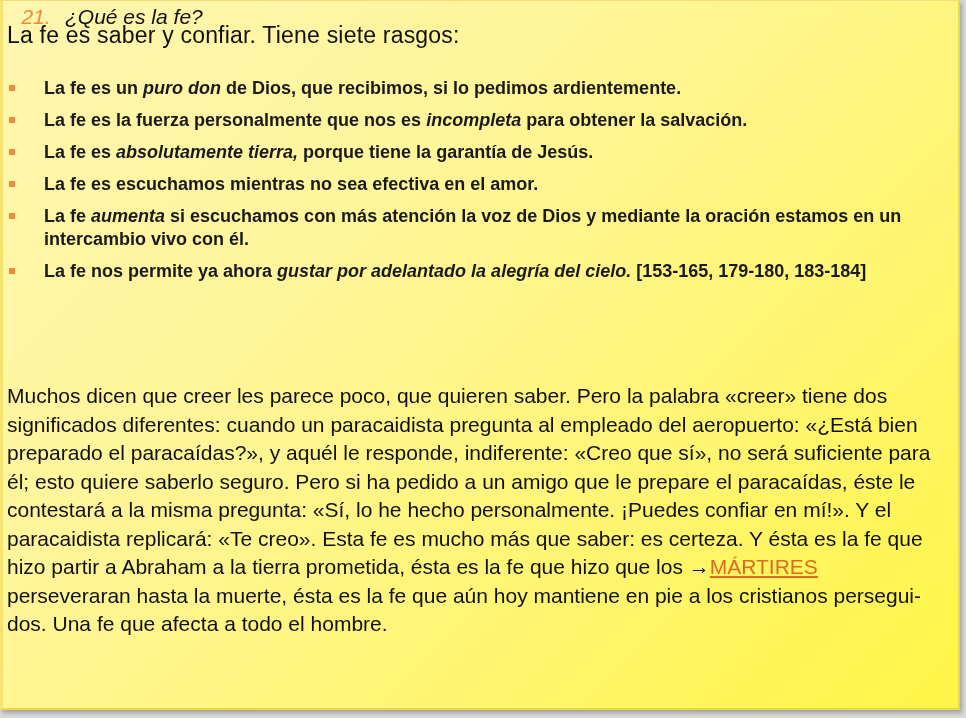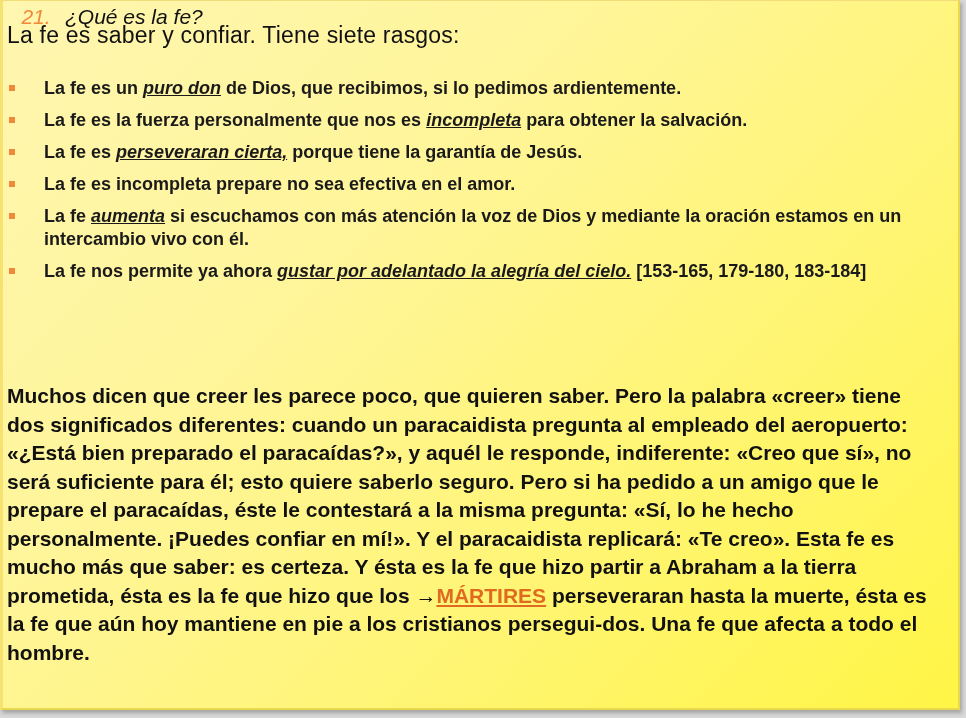--- a/index.html
+++ b/index.html
@@ -72,30 +72,29 @@
       margin-bottom: 9px;
     }
     .bullet .marker {
       position: absolute;
       left: 2px;
       top: 8px;
       width: 6px;
       height: 6px;
       background: #f08a3a;
     }
-    .bullet i { font-weight: bold; font-style: italic; text-decoration: underline; }
+    .bullet i { font-weight: bold; font-style: italic; }
     .body-text {
       position: absolute;
       left: 4px;
       top: 381px;
       width: 930px;
       font-size: 21px;
       color: #111;
       line-height: 28.5px;
-      font-weight: bold;
     }
     .link {
       color: #e06a20;
       text-decoration: underline;
       cursor: pointer;
     }
     .arrow { color: #111; }
   </style>
 </head>
 <body>
@@ -113,25 +112,25 @@
     <li class="bullet">
       <span class="marker"></span>
       <span>La fe es un </span><i>puro don</i><span> de Dios, que recibimos, si lo pedimos ardientemente.</span>
     </li>
     <li class="bullet">
       <span class="marker"></span>
       <span>La fe es la fuerza personalmente que nos es </span><i>incompleta</i><span> para obtener la salvación.</span>
     </li>
     <li class="bullet">
       <span class="marker"></span>
-      <span>La fe es </span><i>perseveraran cierta,</i><span> porque tiene la garantía de Jesús.</span>
+      <span>La fe es </span><i>absolutamente tierra,</i><span> porque tiene la garantía de Jesús.</span>
     </li>
     <li class="bullet">
       <span class="marker"></span>
-      <span>La fe es incompleta prepare no sea efectiva en el amor.</span>
+      <span>La fe es escuchamos mientras no sea efectiva en el amor.</span>
     </li>
     <li class="bullet">
       <span class="marker"></span>
       <span>La fe </span><i>aumenta</i><span> si escuchamos con más atención la voz de Dios y mediante la oración estamos en un intercambio vivo con él.</span>
     </li>
     <li class="bullet">
       <span class="marker"></span>
       <span>La fe nos permite ya ahora </span><i>gustar por adelantado la alegría del cielo.</i><span> [153-165, 179-180, 183-184]</span>
     </li>
   </ul>

